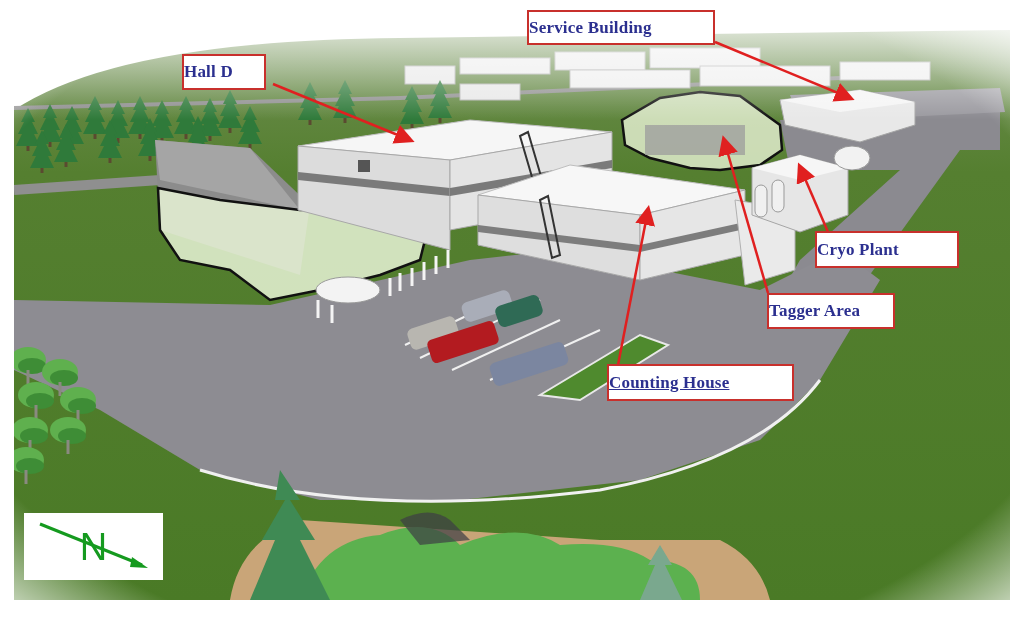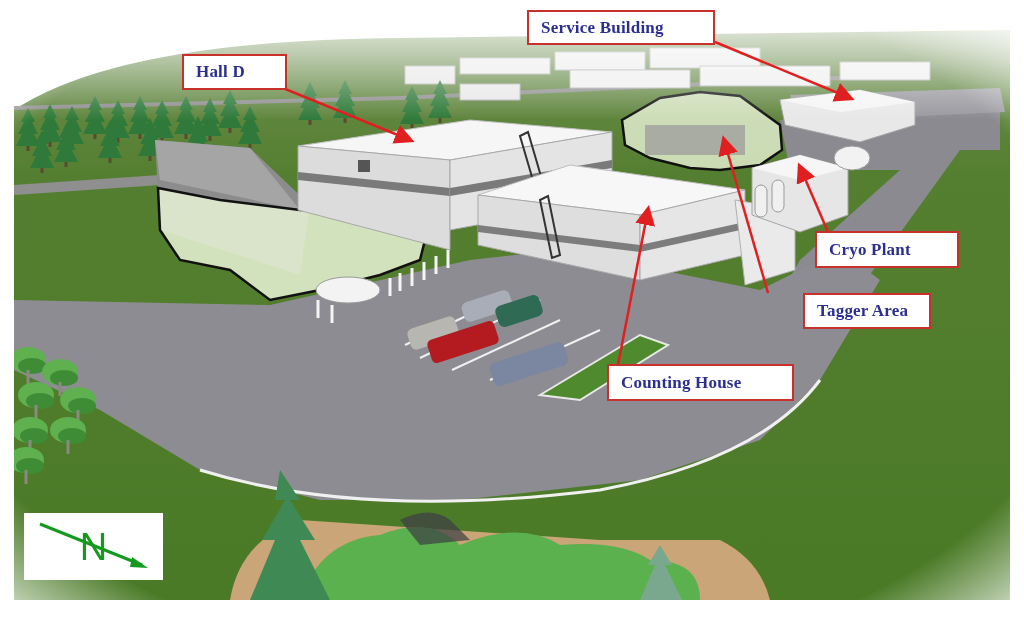--- a/index.html
+++ b/index.html
@@ -2,21 +2,21 @@
 <html><head>
 <meta charset="utf-8">
 <style>
   html, body { margin: 0; padding: 0; background: #ffffff; }
   body { width: 1024px; height: 631px; position: relative; overflow: hidden; font-family: "Liberation Serif", serif; }
   #scene { position: absolute; left: 0; top: 0; width: 1024px; height: 631px; }
   .callout {
     position: absolute; background: #ffffff; border: 2px solid #c8302c;
     color: #2b2f8f; font-family: "Liberation Serif", serif; font-weight: bold;
     font-size: 17px; display: flex; align-items: center; box-sizing: border-box;
-    padding-left: 12px; white-space: nowrap; letter-spacing: 0.2px;
+    padding-left: 0; white-space: nowrap; letter-spacing: 0.2px;
   }
   .compass {
     position: absolute; left: 24px; top: 513px; width: 139px; height: 67px;
     background: #ffffff; box-sizing: border-box;
   }
   .compass-letter {
     position: absolute; left: 0; top: 0; width: 100%; height: 100%;
     display: flex; align-items: center; justify-content: center;
     font-family: "Liberation Sans", sans-serif; font-size: 38px; color: #159a1f; line-height: 1;
   }
@@ -203,30 +203,30 @@
     <line x1="273" y1="84" x2="410" y2="140" marker-end="url(#arrowHead)"></line>
     <line x1="828" y1="232" x2="800" y2="167" marker-end="url(#arrowHead)"></line>
     <line x1="768" y1="293" x2="724" y2="140" marker-end="url(#arrowHead)"></line>
     <line x1="618" y1="365" x2="648" y2="210" marker-end="url(#arrowHead)"></line>
   </g>
 </svg>
 
 <div class="callout" style="left:527px; top:10px; width:188px; height:35px;">
   <span>Service Building</span>
 </div>
-<div class="callout" style="left:182px; top:54px; width:105px; height:36px;">
+<div class="callout" style="left:182px; top:54px; width:84px; height:36px;">
   <span>Hall D</span>
 </div>
 <div class="callout" style="left:815px; top:231px; width:144px; height:37px;">
   <span>Cryo Plant</span>
 </div>
-<div class="callout" style="left:767px; top:293px; width:128px; height:36px;margin-left:36px;">
+<div class="callout" style="left:767px; top:293px; width:128px; height:36px;">
   <span>Tagger Area</span>
 </div>
-<div class="callout" style="left:607px; top:364px; width:187px; height:37px;">
+<div class="callout" style="left:607px; top:364px; width:187px; height:37px;text-decoration:underline;">
   <span>Counting House</span>
 </div>
 
 <div class="compass">
   <div class="compass-letter">N</div>
   <svg width="139" height="67" viewBox="0 0 139 67" style="position:absolute;left:0;top:0;">
     <line x1="16" y1="11" x2="118" y2="52" stroke="#159a1f" stroke-width="3"></line>
     <path d="M108,44 L124,55 L106,54 z" fill="#159a1f"></path>
   </svg>
 </div>

